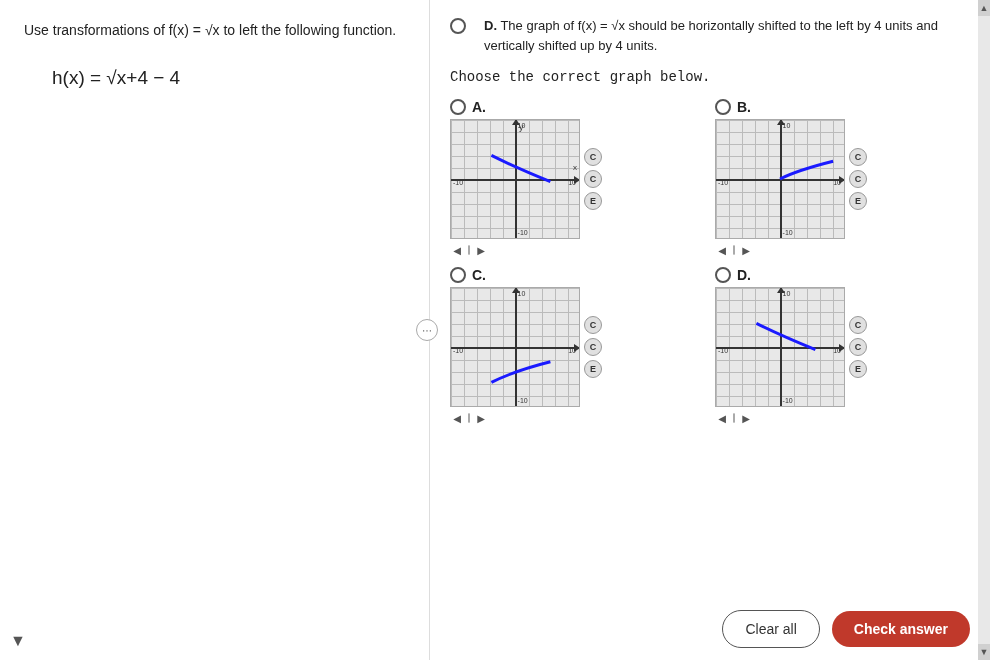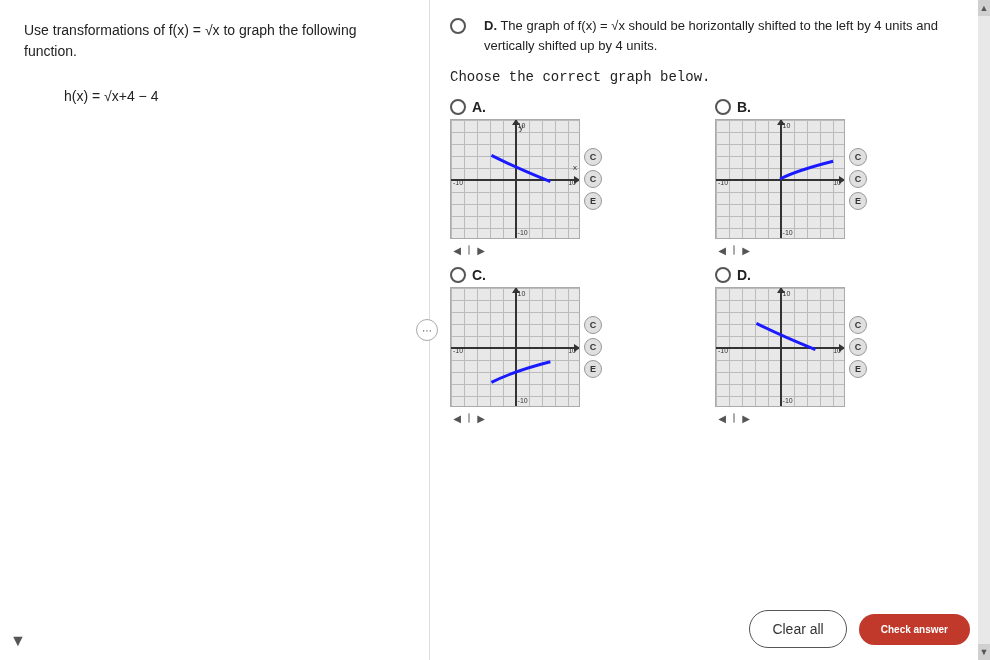--- a/index.html
+++ b/index.html
@@ -25,24 +25,24 @@
     }
 
     .left-panel .problem-text {
       font-size: 14px;
       color: #222;
       line-height: 1.5;
       margin-bottom: 16px;
     }
 
     .left-panel .function-display {
-      font-size: 14px;
+      font-size: 19px;
       color: #222;
       margin-top: 10px;
-      margin-left: 40px;
+      margin-left: 28px;
     }
 
     
     .right-panel {
       flex: 1;
       background: #fff;
       padding: 16px 20px 12px 20px;
       overflow-y: auto;
       position: relative;
     }
@@ -277,21 +277,21 @@
       font-size: 14px;
       color: #333;
       cursor: pointer;
     }
 
     .btn-check {
       padding: 10px 22px;
       border-radius: 20px;
       border: none;
       background: #c0392b;
-      font-size: 10px;
+      font-size: 14px;
       color: #fff;
       cursor: pointer;
       font-weight: bold;
     }
 
     
     .ellipsis-btn {
       position: absolute;
       left: -14px;
       top: 50%;
@@ -347,21 +347,21 @@
       left: 10px;
       font-size: 16px;
       color: #555;
       cursor: pointer;
     }
   </style>
 </head>
 <body>
 
 <div class="left-panel">
-  <p class="problem-text">Use transformations of f(x) = √x to graph the following function.</p>
+  <p class="problem-text">Use transformations of f(x) = √x to left the following function.</p>
   <div class="function-display">
     <span>h(x) = √x+4 − 4</span>
   </div>
 
   <div class="left-bottom-arrow">▼</div>
 </div>
 
 <div class="ellipsis-btn" style="left: 416px; top: 50%; position:absolute; z-index:10;">⋯</div>
 
 <div class="right-panel">

